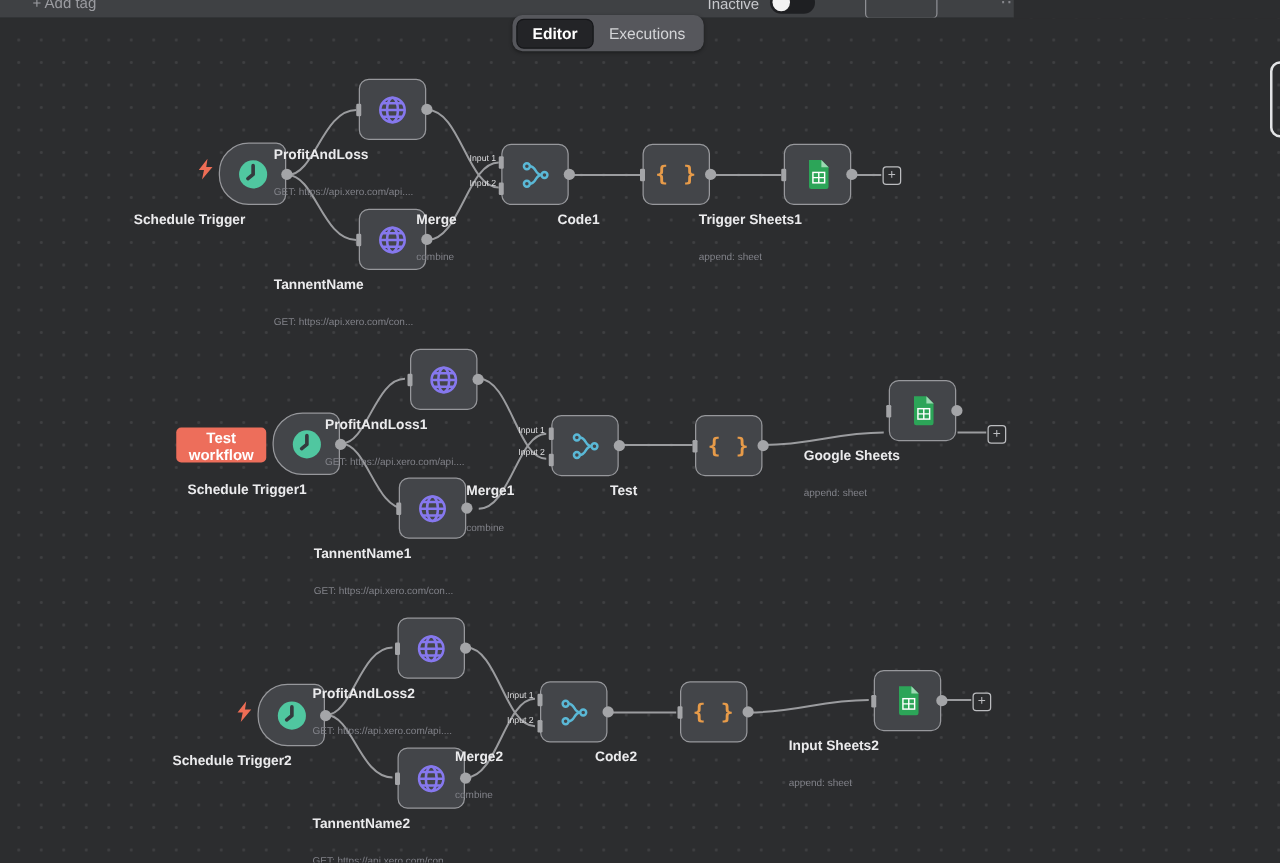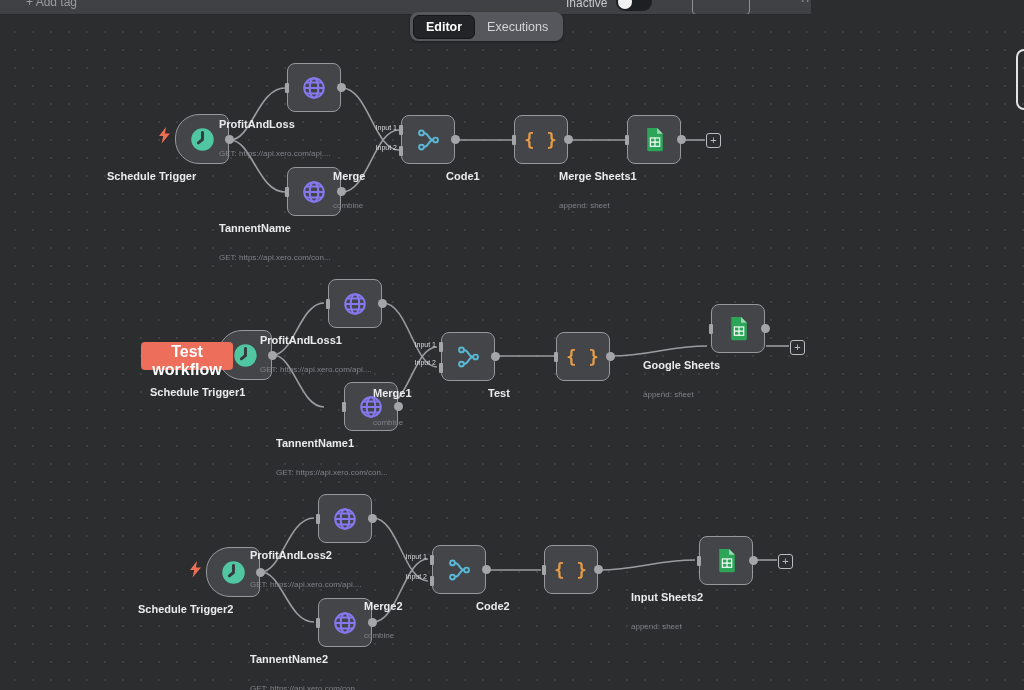--- a/index.html
+++ b/index.html
@@ -58,22 +58,22 @@
   .node-label .name{font-size:11px;font-weight:700;color:#ebebed;white-space:nowrap;}
   .node-label .sub{font-size:8px;color:#818289;margin-top:19px;white-space:nowrap;}
   .code-glyph{font-family:"DejaVu Sans Mono",monospace;font-size:17px;font-weight:700;color:#e79b49;letter-spacing:1px;}
   
   .plus-btn{
     position:absolute;width:13px;height:13px;border:1.5px solid #bcbdc0;border-radius:3px;
     color:#bcbdc0;font-size:11px;line-height:12px;text-align:center;z-index:5;cursor:pointer;background:#2c2d2f;
   }
   .bolt{position:absolute;z-index:5;}
   .test-btn{
-    position:absolute;left:141px;top:342px;width:92px;height:28px;background:#ed6e5b;border:none;
-    border-radius:4px;color:#ffffff;font-size:16px;font-weight:700;z-index:6;cursor:pointer;
+    position:absolute;left:141px;top:342px;width:72px;height:28px;background:#ed6e5b;border:none;
+    border-radius:4px;color:#ffffff;font-size:12px;font-weight:700;z-index:6;cursor:pointer;
     font-family:"Liberation Sans",sans-serif;
   }
   .in-label{position:absolute;width:42px;text-align:right;font-size:7px;color:#dcdcde;z-index:6;}
   .right-panel{
     position:absolute;left:1016px;top:49px;width:20px;height:57px;
     border:2px solid #e2e3e5;border-radius:8px;z-index:6;background:transparent;
   }
 </style>
 </head>
 <body>
@@ -233,21 +233,21 @@
         <path d="M3 1 H12.5 L18 6.5 V21.5 A1.8 1.8 0 0 1 16.2 23.3 H4.8 A1.8 1.8 0 0 1 3 21.5 Z" fill="#2ca558"></path>
         <path d="M12.5 1 L18 6.5 H12.5 Z" fill="#9bd8b2"></path>
         <g stroke="#ffffff" stroke-width="1.1" fill="none">
           <rect x="6" y="10.5" width="9" height="8"></rect>
           <path d="M6 14.5 H15 M10.5 10.5 V18.5"></path>
         </g>
       </svg>
     <span class="port-out"></span>
   </div>
   <div class="node-label">
-      <div class="name">Merge Sheets1</div>
+      <div class="name">Trigger Sheets1</div>
       <div class="sub">append: sheet</div>
     </div>
 </div>
 
 <div class="node-wrap" style="left:218px;top:330px">
   <div class="node trigger">
     <svg width="27" height="27" viewBox="0 0 24 24">
         <circle cx="12" cy="12" r="10" fill="#50c7a0"></circle>
         <path d="M12 5.8 V12 L8.3 15" stroke="#343a3e" stroke-width="2.6" fill="none" stroke-linecap="round" stroke-linejoin="round"></path>
       </svg>
@@ -270,21 +270,21 @@
         </g>
       </svg>
     <span class="port-out"></span>
   </div>
   <div class="node-label">
       <div class="name">ProfitAndLoss1</div>
       <div class="sub">GET: https://api.xero.com/api....</div>
     </div>
 </div>
 
-<div class="node-wrap" style="left:344px;top:382px">
+<div class="node-wrap" style="left:319px;top:382px">
   <div class="node">
     <span class="port-in"></span>
     <svg width="26" height="26" viewBox="0 0 24 24">
         <g stroke="#8678ee" stroke-width="1.9" fill="none">
           <circle cx="12" cy="12" r="9"></circle>
           <ellipse cx="12" cy="12" rx="4" ry="9"></ellipse>
           <path d="M3 12 H21 M4.6 7 H19.4 M4.6 17 H19.4"></path>
         </g>
       </svg>
     <span class="port-out"></span>

